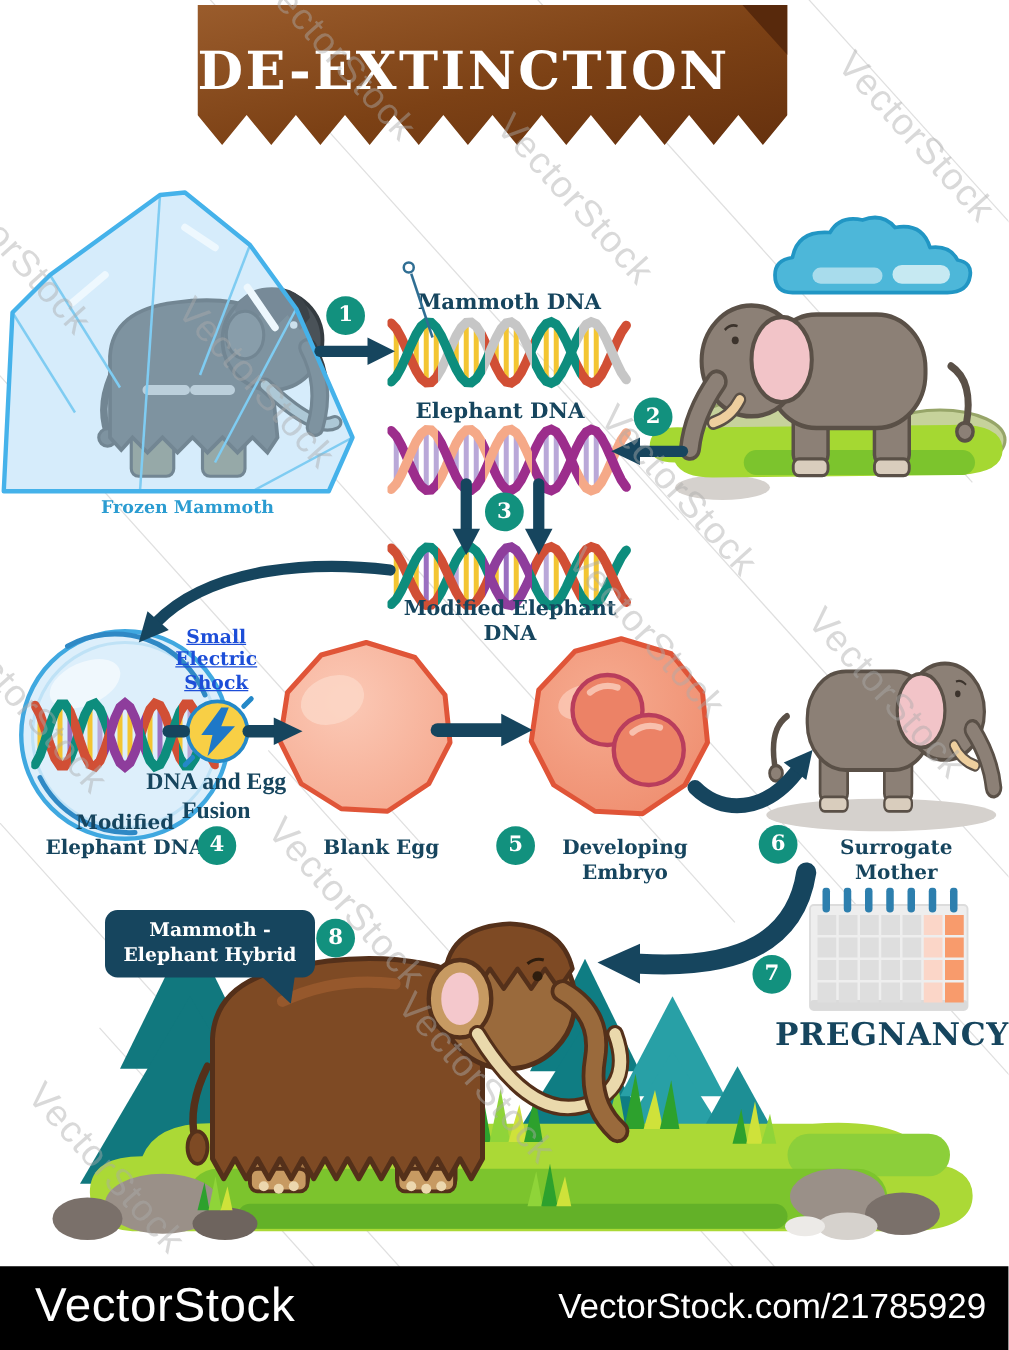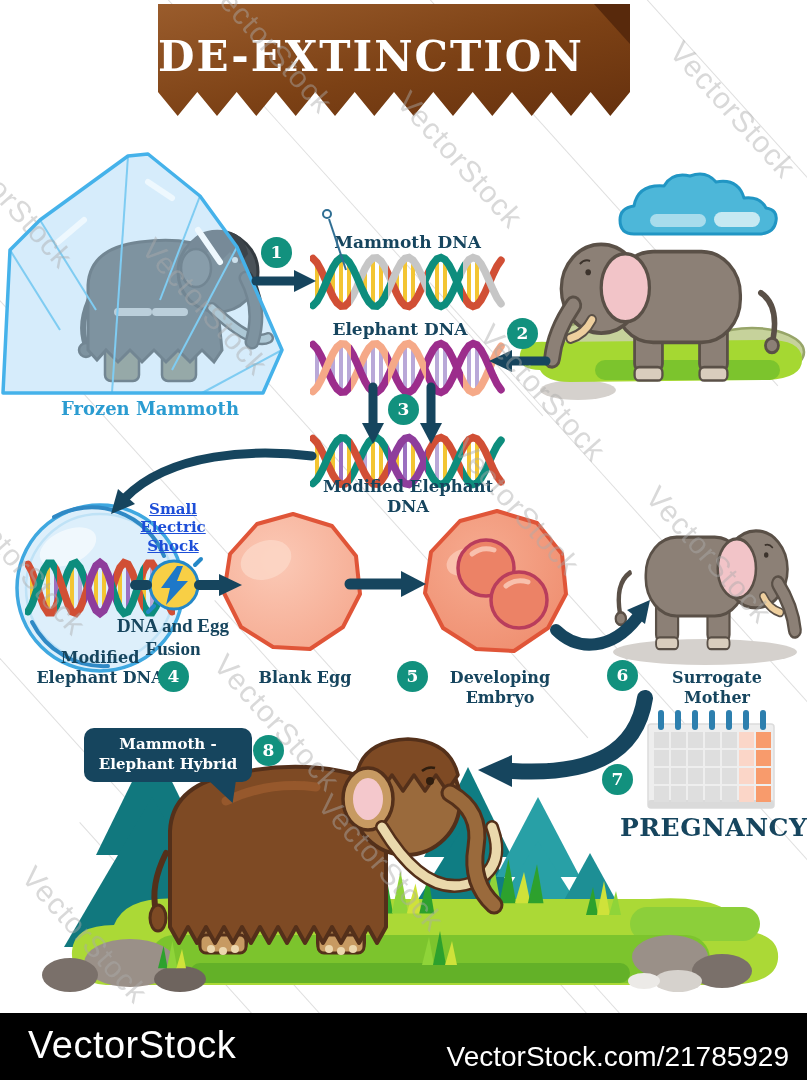--- a/index.html
+++ b/index.html
@@ -22,21 +22,21 @@
   .bubble{position:absolute;left:84px;top:728px;width:168px;height:54px;background:#16455e;
       border-radius:10px;color:#fff;}
   .bubble-text{position:absolute;left:0;top:7px;width:100%;text-align:center;font-weight:700;
       font-size:15px;line-height:1.3;}
   .bubble-tail{position:absolute;right:16px;bottom:-21px;width:28px;height:23px;background:#16455e;
       clip-path:polygon(0 0,100% 0,88% 100%);}
   .footer{position:absolute;left:0;top:1013px;width:807px;height:67px;background:#000;}
   .footer-brand{position:absolute;left:28px;top:0;height:67px;line-height:64px;color:#fff;
       font-family:"Liberation Sans",sans-serif;font-size:38px;font-weight:500;letter-spacing:0.5px;}
   .footer-credit{position:absolute;right:18px;top:0;height:51px;line-height:64px;color:#fff;
-      font-family:"Liberation Sans",sans-serif;font-size:28px;font-weight:400;margin-top:12px;}
+      font-family:"Liberation Sans",sans-serif;font-size:28px;font-weight:400;}
   .dna{position:absolute;}
 </style>
 </head>
 <body>
 
 <div class="stage">
 
   <div class="wline" style="left:115px;top:-60px;"></div>
   <div class="wline" style="left:350px;top:-90px;"></div>
   <div class="wline" style="left:585px;top:-70px;"></div>
@@ -93,21 +93,21 @@
           <path d="M10,100 L60,180"></path>
       </g>
       <g stroke="#eef8fe" stroke-width="6" stroke-linecap="round">
         <path d="M58,92 L84,70"></path>
           <path d="M198,80 L220,112"></path>
           <path d="M148,32 L172,48"></path>
       </g>
       <polygon points="3,243 10,100 40,70 128,6 148,4 200,46 237,97 282,200 263,243" fill="none" stroke="#45b2ea" stroke-width="3.5" stroke-linejoin="round"></polygon>
     </svg>
   </div>
-  <div class="lbl" style="left:45px;top:398px;width:210px;font-size:18px;color:#2b9cd1;">Frozen Mammoth</div>
+  <div class="lbl" style="left:45px;top:398px;width:210px;font-size:14px;color:#2b9cd1;">Frozen Mammoth</div>
 
 
   <div class="step-badge" style="left:261px;top:237px;">1</div>
   <div class="lbl" style="left:325px;top:232px;width:165px;font-size:17px;">Mammoth DNA</div>
   <div class="dna" style="left:310px;top:252px;width:196px;height:60px;"><svg viewBox="0 0 196 60" width="100%" height="100%">
         <defs>
           <linearGradient id="dnag0a" x1="0" x2="1" y1="0" y2="0">
             <stop offset="0" stop-color="#d14f35"></stop>
             <stop offset="0.2" stop-color="#d14f35"></stop>
             <stop offset="0.2" stop-color="#c6c6c6"></stop>

